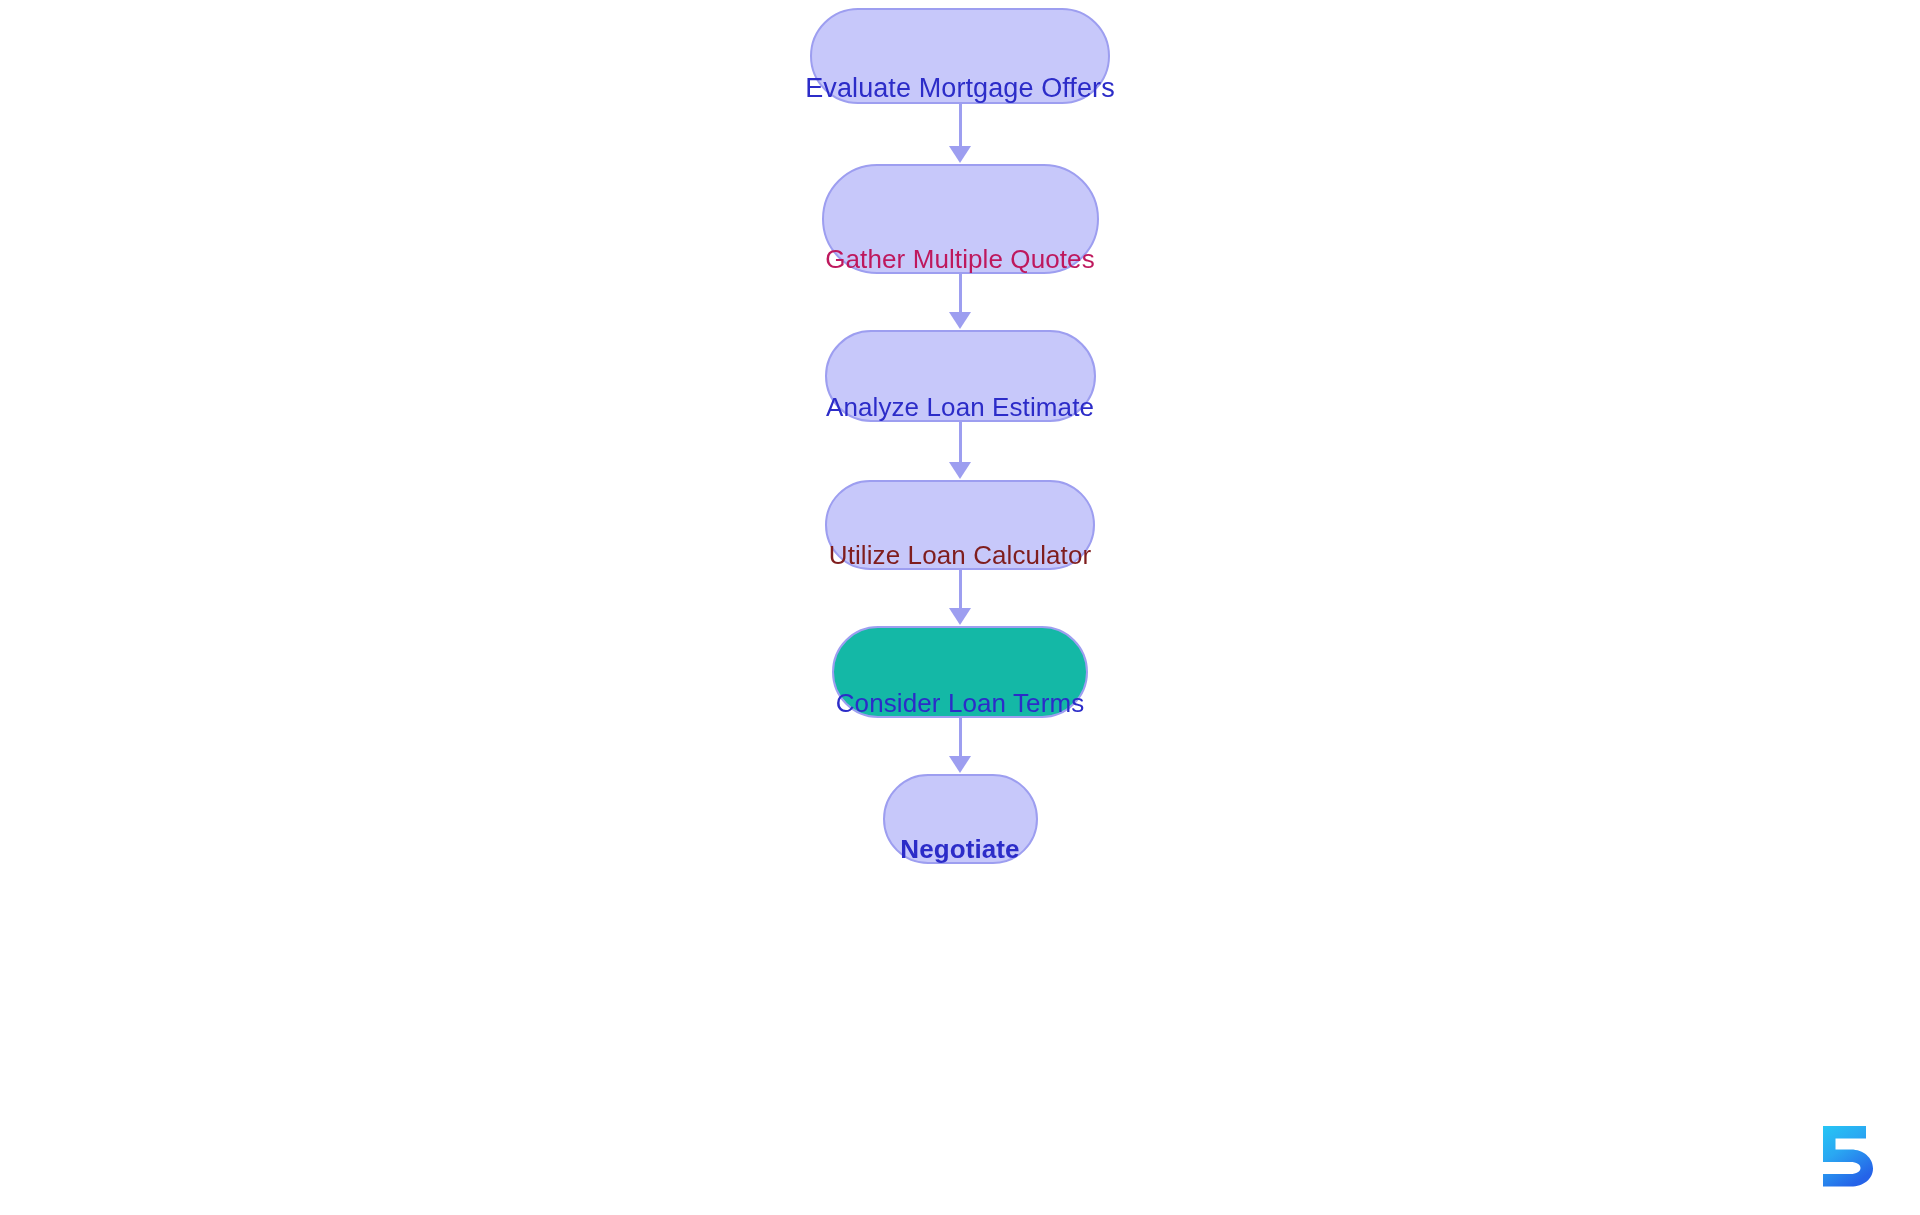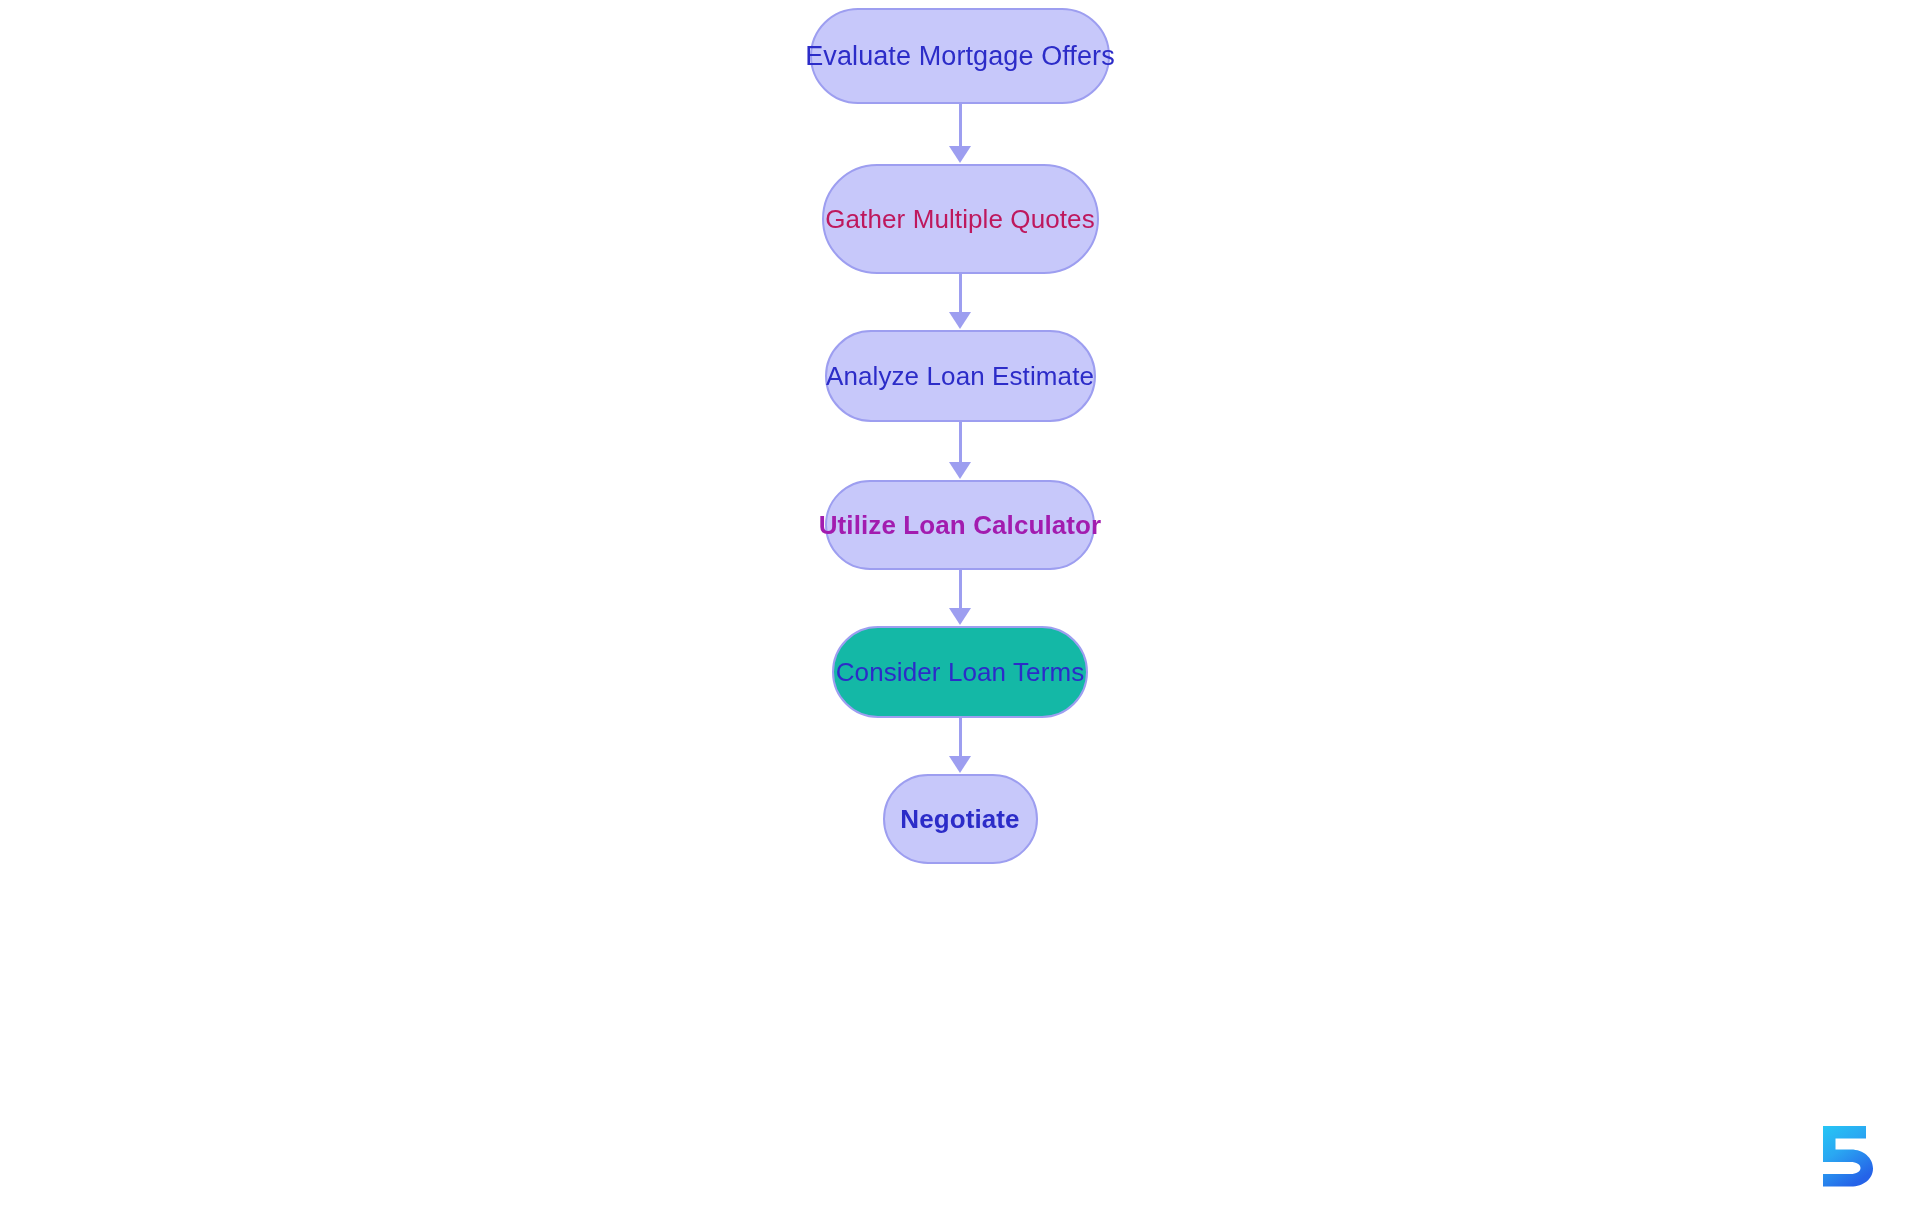--- a/index.html
+++ b/index.html
@@ -32,21 +32,21 @@
     flex-direction: column;
     align-items: center;
   }
 
   .flow-node {
     box-sizing: border-box;
     background: #c7c8fa;
     border: 2px solid #9d9ef0;
     border-radius: 60px;
     display: flex;
-    align-items: center;
+    align-items: flex-end;
     justify-content: center;
     color: #2c2cc8;
     font-family: "Liberation Sans", sans-serif;
     font-weight: 400;
     letter-spacing: 0.1px;
     white-space: nowrap;
     user-select: none;
   }
 
   .node-label {
@@ -117,21 +117,21 @@
         <div class="connector-line" style="height: 39px; background: rgb(157, 158, 240);"></div>
         <div class="connector-head" style="border-top-color: rgb(157, 158, 240);"></div>
       </div>
       <div class="flow-node" style="width: 271px; height: 92px; font-size: 26px; background: rgb(199, 200, 250); border-color: rgb(157, 158, 240); color: rgb(44, 44, 200);">
         <span class="node-label">Analyze Loan Estimate</span>
       </div>
       <div class="connector" style="height: 58px;">
         <div class="connector-line" style="height: 41px; background: rgb(157, 158, 240);"></div>
         <div class="connector-head" style="border-top-color: rgb(157, 158, 240);"></div>
       </div>
-      <div class="flow-node" style="width: 270px; height: 90px; font-size: 26px; background: rgb(199, 200, 250); border-color: rgb(157, 158, 240); color: #a21caf; font-weight: bold;">
+      <div class="flow-node" style="width: 270px; height: 90px; font-size: 26px; background: rgb(199, 200, 250); border-color: rgb(157, 158, 240); color: #7f1d1d;">
         <span class="node-label">Utilize Loan Calculator</span>
       </div>
       <div class="connector" style="height: 56px;">
         <div class="connector-line" style="height: 39px; background: rgb(157, 158, 240);"></div>
         <div class="connector-head" style="border-top-color: rgb(157, 158, 240);"></div>
       </div>
       <div class="flow-node" style="width: 256px; height: 92px; font-size: 26px; background: #14b8a6; border-color: rgb(157, 158, 240); color: rgb(44, 44, 200);">
         <span class="node-label">Consider Loan Terms</span>
       </div>
       <div class="connector" style="height: 56px;">

